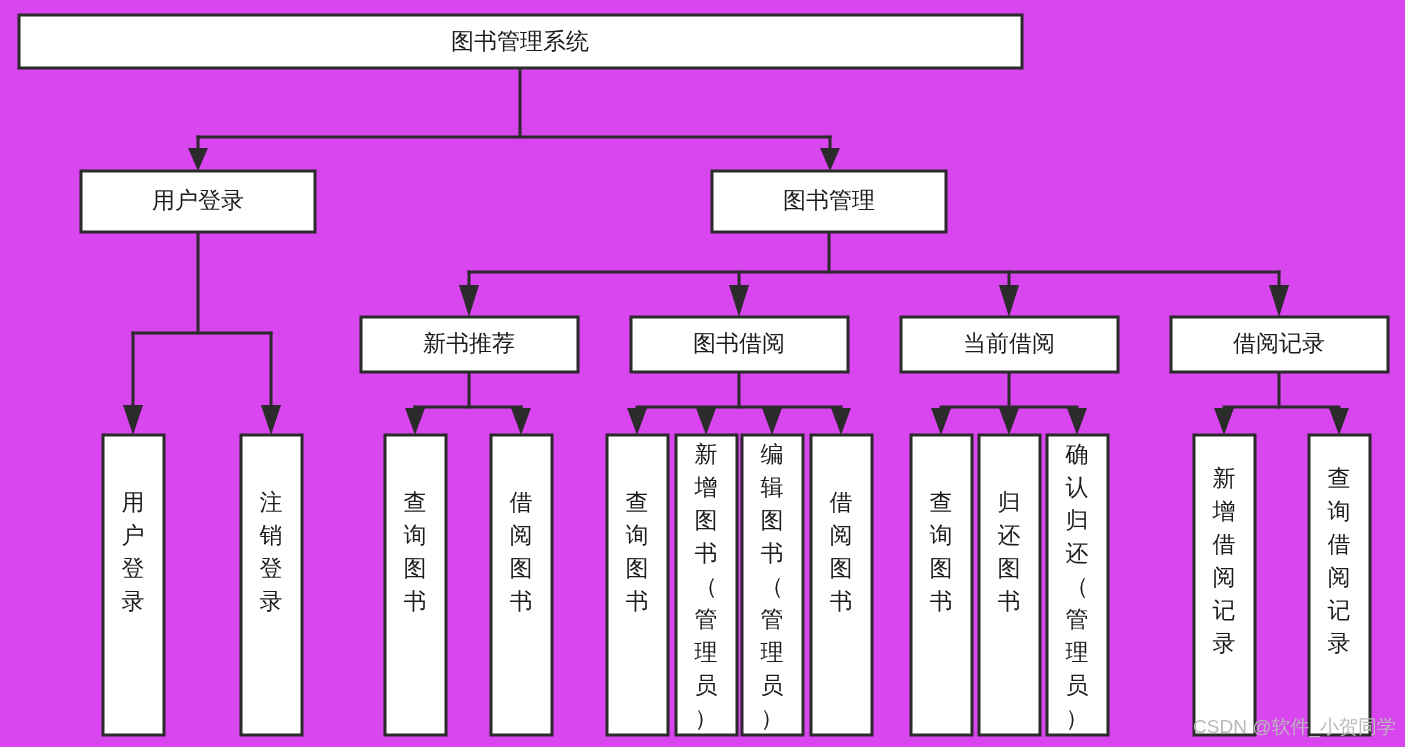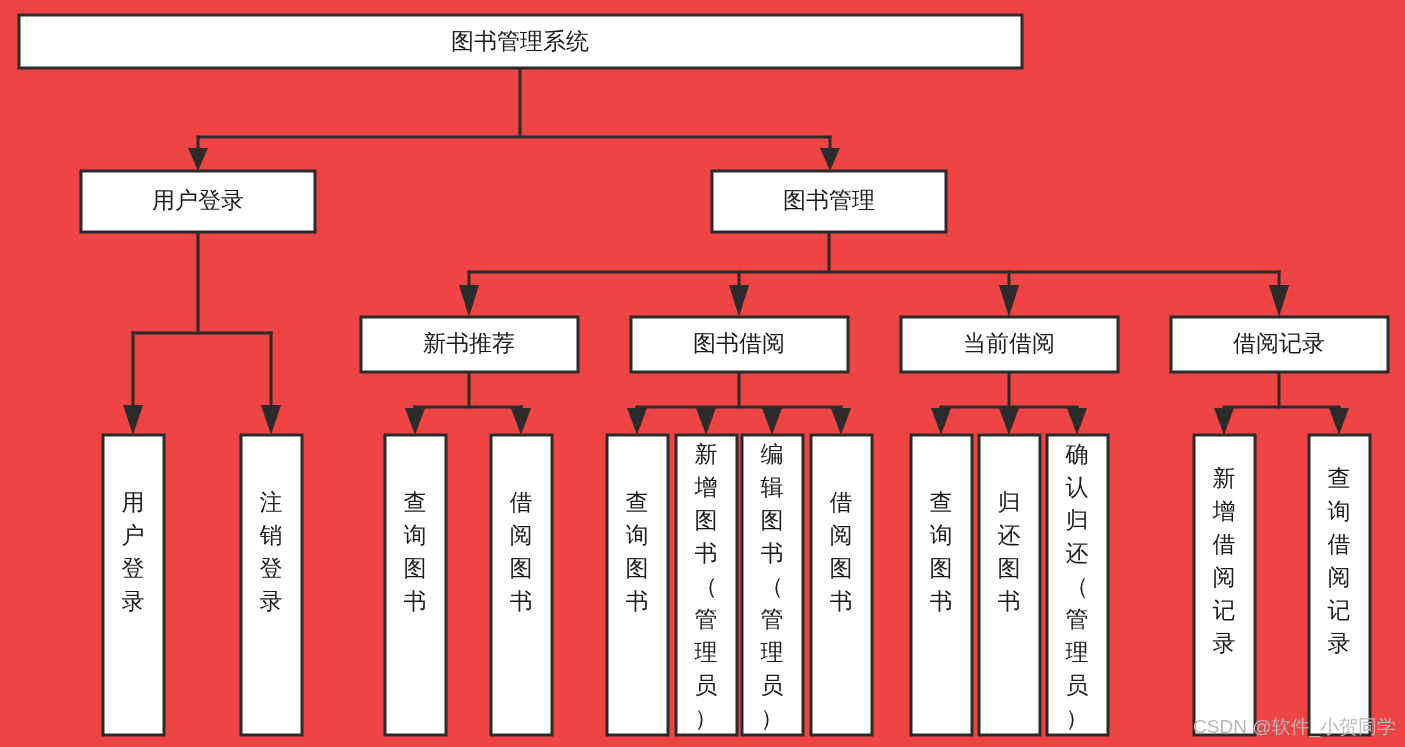--- a/index.html
+++ b/index.html
@@ -8,21 +8,21 @@
     padding: 0;
     background: #ffffff;
   }
   body {
     font-family: "Liberation Sans", "DejaVu Sans", sans-serif;
   }
   #diagram-root {
     position: relative;
     width: 1405px;
     height: 747px;
-    background: #ef4444;
+    background: #d946ef;
     overflow: hidden;
   }
   svg#tree-svg {
     position: absolute;
     top: 0;
     left: 0;
     width: 1405px;
     height: 747px;
     display: block;
   }

